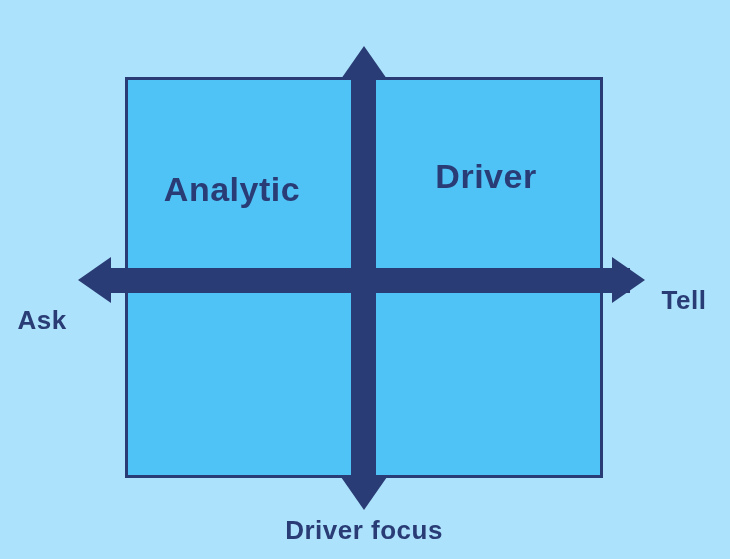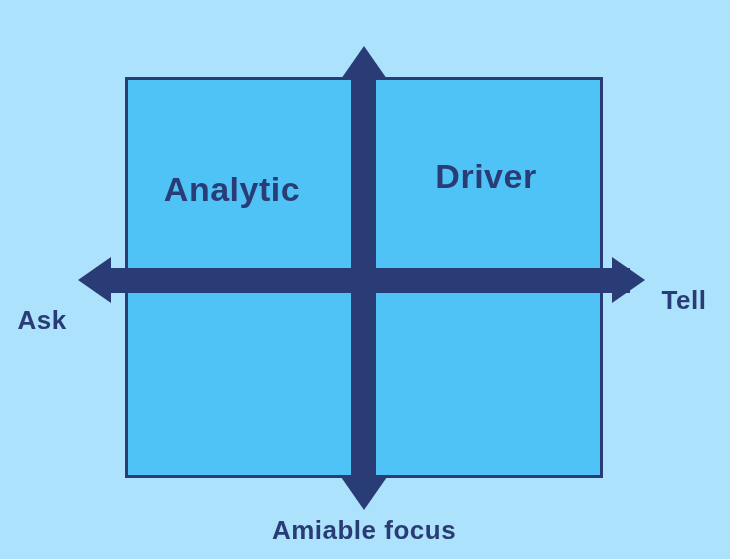--- a/index.html
+++ b/index.html
@@ -115,17 +115,17 @@
   <div class="head up"></div>
   <div class="head down"></div>
 
   <div class="shaft h"></div>
   <div class="head left"></div>
   <div class="head right"></div>
 
   <div class="label quadrant q-analytic">Analytic</div>
   <div class="label quadrant q-driver">Driver</div>
 
-  <div class="label axis a-bottom">Amiable focus</div>
+  <div class="label axis a-bottom">Driver focus</div>
   <div class="label axis a-left">Ask</div>
   <div class="label axis a-right">Tell</div>
 
 </div>
 
 </body></html>

